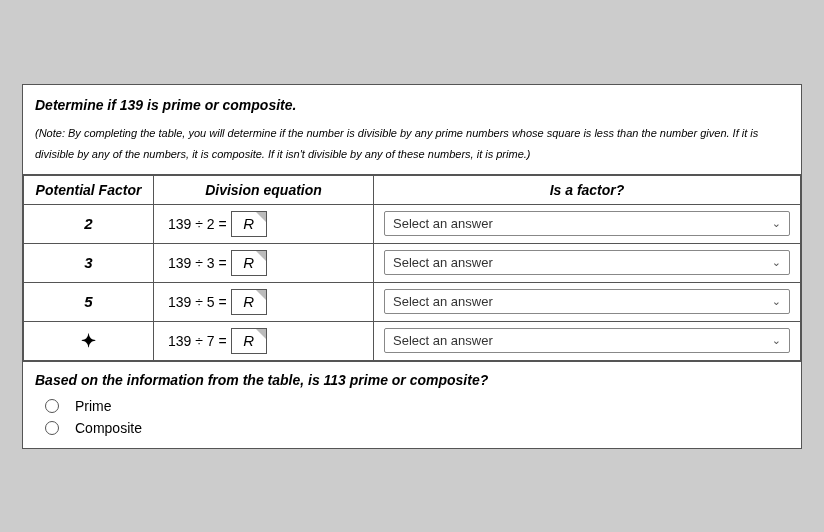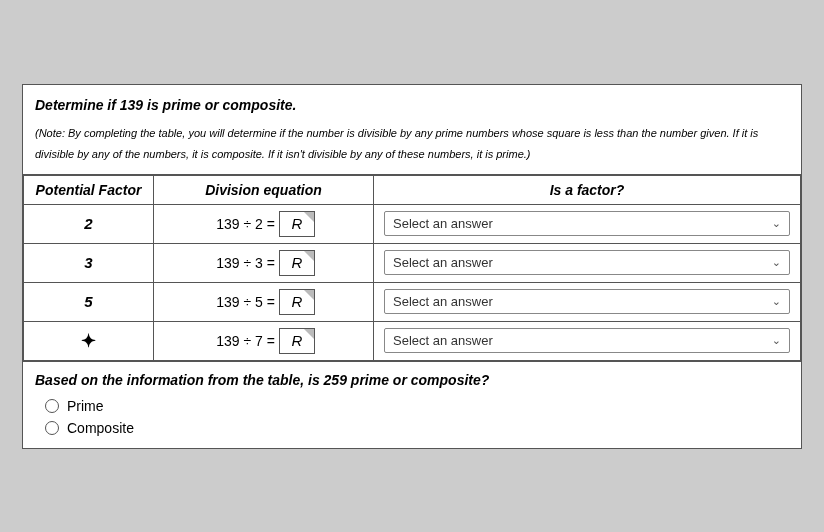--- a/index.html
+++ b/index.html
@@ -61,21 +61,21 @@
     .th-factor { width: 130px; }
     .th-division { width: 220px; }
     .th-isfactor { width: auto; }
     .factor-cell {
       font-style: italic;
       font-weight: bold;
       font-size: 15px;
     }
     .division-cell {
       font-size: 14px;
-      text-align: center;
+      text-align: left;
       padding-left: 14px;
     }
     .division-input {
       display: inline-flex;
       align-items: center;
       gap: 4px;
     }
     .r-box {
       border: 1.5px solid #555;
       width: 36px;
@@ -131,21 +131,21 @@
     }
     .radio-group {
       display: flex;
       flex-direction: column;
       gap: 6px;
       padding-left: 10px;
     }
     .radio-item {
       display: flex;
       align-items: center;
-      gap: 8px;
+      gap: 16px;
       font-size: 14px;
       cursor: pointer;
     }
     .radio-circle {
       width: 14px;
       height: 14px;
       border-radius: 50%;
       border: 1.5px solid #555;
       display: inline-block;
       background: #fff;
@@ -236,21 +236,21 @@
           <td class="answer-cell">
       <div class="select-answer">
         <span>Select an answer</span>
         <span class="chevron">⌄</span>
       </div>
     </td>
         </tr>
       </tbody>
   </table>
   <div class="bottom-section">
-    <div class="bottom-question">Based on the information from the table, is 259 prime or composite?</div>
+    <div class="bottom-question">Based on the information from the table, is 113 prime or composite?</div>
     <div class="radio-group">
       <label class="radio-item">
         <span class="radio-circle"></span>
         <span>Prime</span>
       </label>
       <label class="radio-item">
         <span class="radio-circle"></span>
         <span>Composite</span>
       </label>
     </div>

